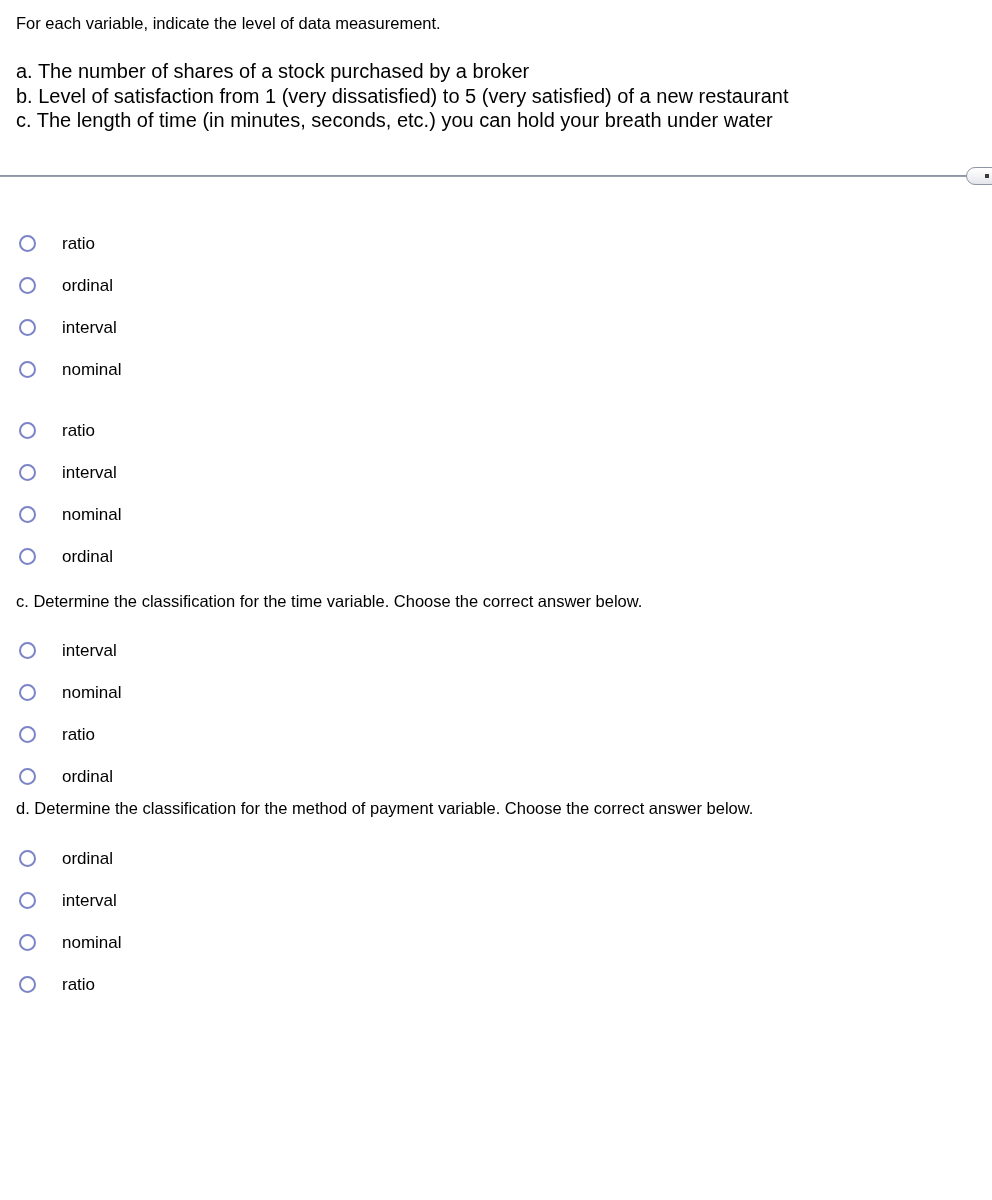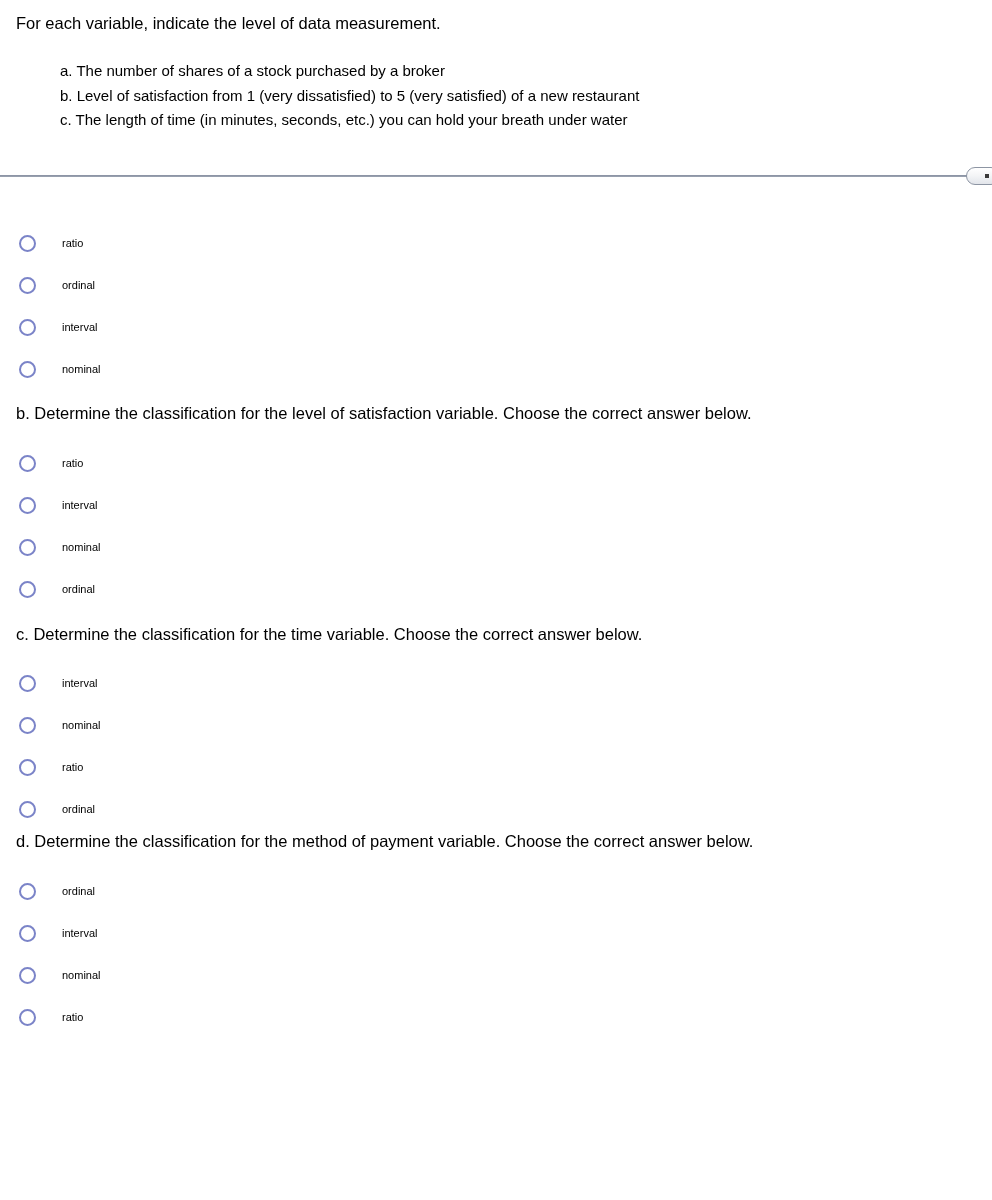--- a/index.html
+++ b/index.html
@@ -36,24 +36,23 @@
   }
   .prompt-spacer {
     height: 25px;
   }
   .variable-list {
     list-style: none;
     margin: 0;
     padding: 0;
   }
   .variable-list li {
-    font-size: 15px;
+    font-size: 20px;
     line-height: 24.5px;
     white-space: nowrap;
-    margin-left: 44px;
   }
 
   
   .divider-wrap {
     position: relative;
     height: 34px;
     margin-top: 31px;
   }
   .divider-line {
     position: absolute;
@@ -110,21 +109,21 @@
     width: 17px;
     height: 17px;
     border: 2px solid #7b84c8;
     border-radius: 50%;
     background: #ffffff;
     box-sizing: border-box;
     flex: 0 0 auto;
     margin-left: 3px;
   }
   .option-label {
-    font-size: 11px;
+    font-size: 17px;
     line-height: 21px;
     margin-left: 26px;
     white-space: nowrap;
   }
 
   
   #section-a { margin-top: 25px; }
   #section-a .options { margin-top: 17px; }
   #section-b { margin-top: 12px; }
   #section-b .options { margin-top: 19px; }
@@ -172,21 +171,20 @@
           <span class="option-label">interval</span>
         </li>
         <li class="option-row">
           <span class="radio"></span>
           <span class="option-label">nominal</span>
         </li>
       </ul>
     </div>
 
     <div class="question-section" id="section-b">
-      <div class="question-heading">b. Determine the classification for the level of satisfaction variable. Choose the correct answer below.</div>
       <ul class="options">
         <li class="option-row">
           <span class="radio"></span>
           <span class="option-label">ratio</span>
         </li>
         <li class="option-row">
           <span class="radio"></span>
           <span class="option-label">interval</span>
         </li>
         <li class="option-row">

